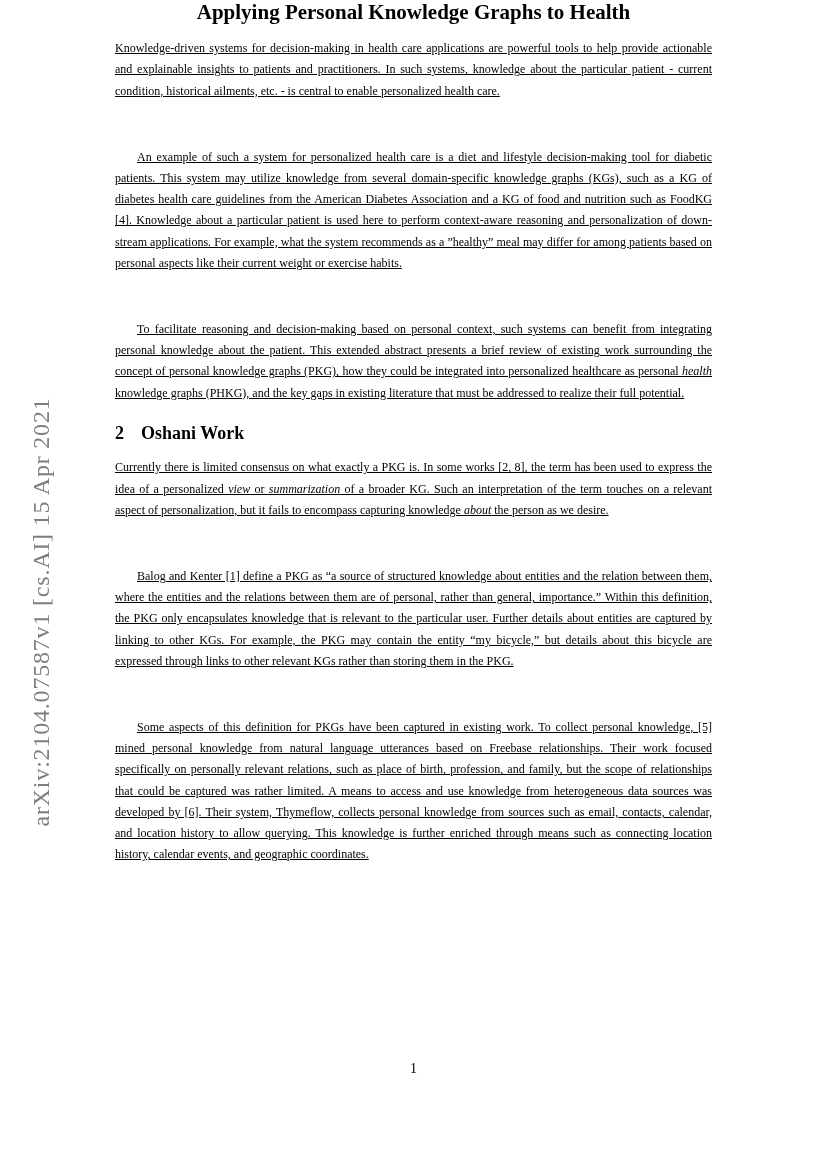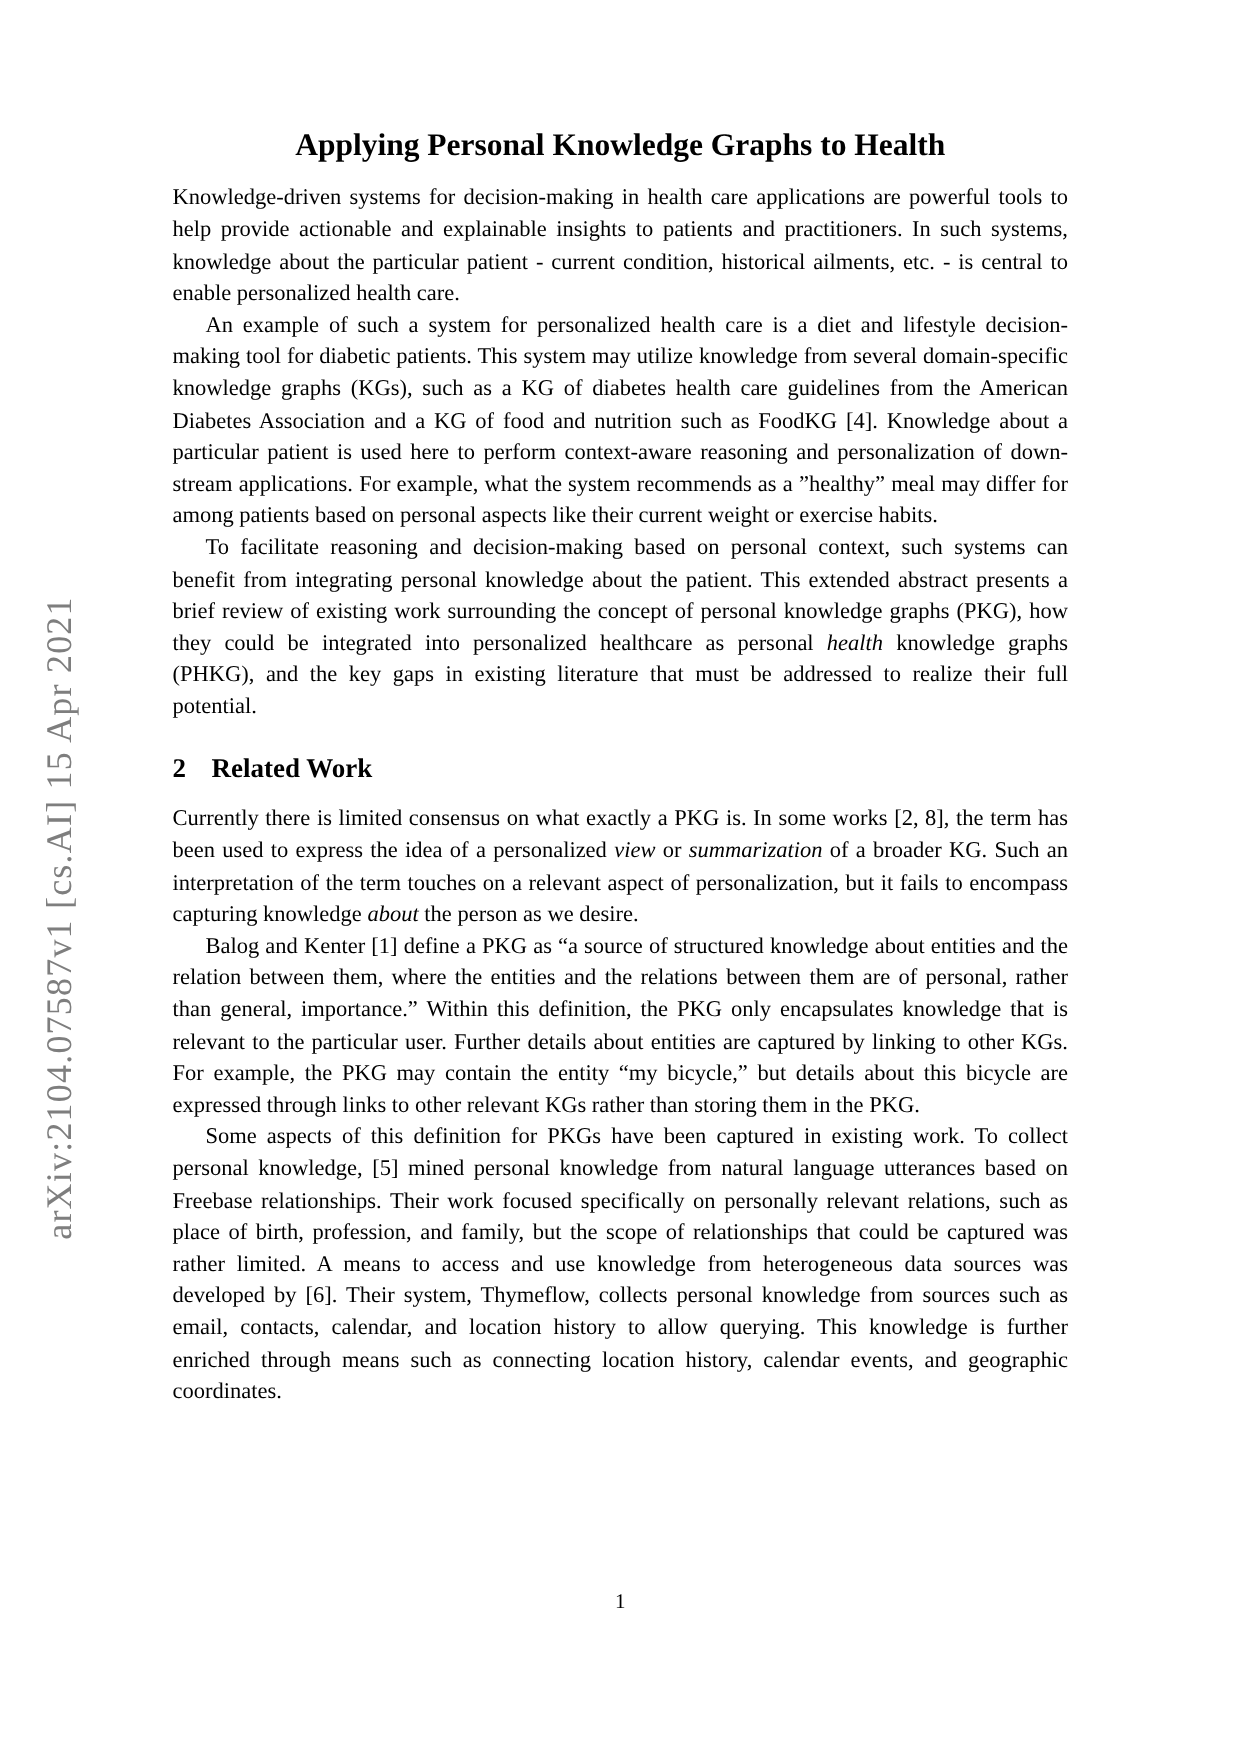--- a/index.html
+++ b/index.html
@@ -12,21 +12,20 @@
     background: #ffffff;
     color: #000000;
     font-family: "Liberation Serif", "DejaVu Serif", serif;
     overflow: hidden;
   }
   .content {
     position: absolute;
     left: 115px;
     top: 0;
     width: 597px;
-    padding-top: 84px;
   }
   .title {
     font-size: 21px;
     font-weight: bold;
     text-align: center;
     line-height: 1.2;
   }
   .authors {
     margin-top: 33px;
     font-size: 16px;
@@ -41,26 +40,27 @@
   }
   .section-heading {
     margin-top: 64px;
     font-size: 18px;
     font-weight: bold;
     line-height: 1.2;
   }
   .section-heading.sh2 { margin-top: 19px; }
   .section-heading .sec-num { margin-right: 17px; }
   .body-par {
-    font-size: 15px;
+    font-size: 12px;
     line-height: 21.2px;
     text-align: justify;
+    text-decoration: underline;
   }
   .body-par.first { margin-top: 13px; }
-  .body-par.indent { text-indent: 22px; }
+  .body-par.indent { text-indent: 22px; margin-top: 45px; }
   .italic { font-style: italic; }
   .page-number {
     position: absolute;
     top: 1061px;
     left: 0;
     width: 100%;
     text-align: center;
     font-size: 14px;
   }
   .arxiv-watermark {
@@ -87,21 +87,21 @@
 
 
 
 
     <p class="body-par first"><span>Knowledge-driven systems for decision-making in health care applications are powerful tools to help provide actionable and explainable insights to patients and practitioners. In such systems, knowledge about the particular patient - current condition, historical ailments, etc. - is central to enable personalized health care.</span></p>
 
     <p class="body-par indent"><span>An example of such a system for personalized health care is a diet and lifestyle decision-making tool for diabetic patients. This system may utilize knowledge from several domain-specific knowledge graphs (KGs), such as a KG of diabetes health care guidelines from the American Diabetes Association and a KG of food and nutrition such as FoodKG [4]. Knowledge about a particular patient is used here to perform context-aware reasoning and personalization of down-stream applications. For example, what the system recommends as a ”healthy” meal may differ for among patients based on personal aspects like their current weight or exercise habits.</span></p>
 
     <p class="body-par indent"><span>To facilitate reasoning and decision-making based on personal context, such systems can benefit from integrating personal knowledge about the patient. This extended abstract presents a brief review of existing work surrounding the concept of personal knowledge graphs (PKG), how they could be integrated into personalized healthcare as personal </span><span class="italic">health</span><span> knowledge graphs (PHKG), and the key gaps in existing literature that must be addressed to realize their full potential.</span></p>
 
-    <div class="section-heading sh2"><span class="sec-num">2</span><span class="sec-title">Related Work</span></div>
+    <div class="section-heading sh2"><span class="sec-num">2</span><span class="sec-title">Oshani Work</span></div>
 
     <p class="body-par first"><span>Currently there is limited consensus on what exactly a PKG is. In some works [2, 8], the term has been used to express the idea of a personalized </span><span class="italic">view</span><span> or </span><span class="italic">summarization</span><span> of a broader KG. Such an interpretation of the term touches on a relevant aspect of personalization, but it fails to encompass capturing knowledge </span><span class="italic">about</span><span> the person as we desire.</span></p>
 
     <p class="body-par indent"><span>Balog and Kenter [1] define a PKG as “a source of structured knowledge about entities and the relation between them, where the entities and the relations between them are of personal, rather than general, importance.” Within this definition, the PKG only encapsulates knowledge that is relevant to the particular user. Further details about entities are captured by linking to other KGs. For example, the PKG may contain the entity “my bicycle,” but details about this bicycle are expressed through links to other relevant KGs rather than storing them in the PKG.</span></p>
 
     <p class="body-par indent"><span>Some aspects of this definition for PKGs have been captured in existing work. To collect personal knowledge, [5] mined personal knowledge from natural language utterances based on Freebase relationships. Their work focused specifically on personally relevant relations, such as place of birth, profession, and family, but the scope of relationships that could be captured was rather limited. A means to access and use knowledge from heterogeneous data sources was developed by [6]. Their system, Thymeflow, collects personal knowledge from sources such as email, contacts, calendar, and location history to allow querying. This knowledge is further enriched through means such as connecting location history, calendar events, and geographic coordinates.</span></p>
 
   </div>
 
   <div class="page-number">1</div>

